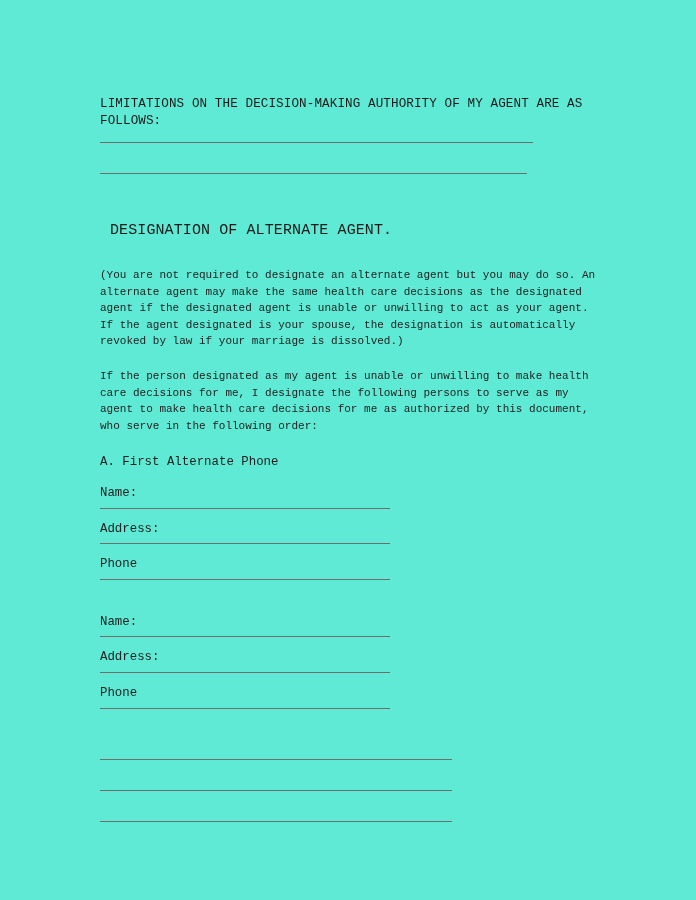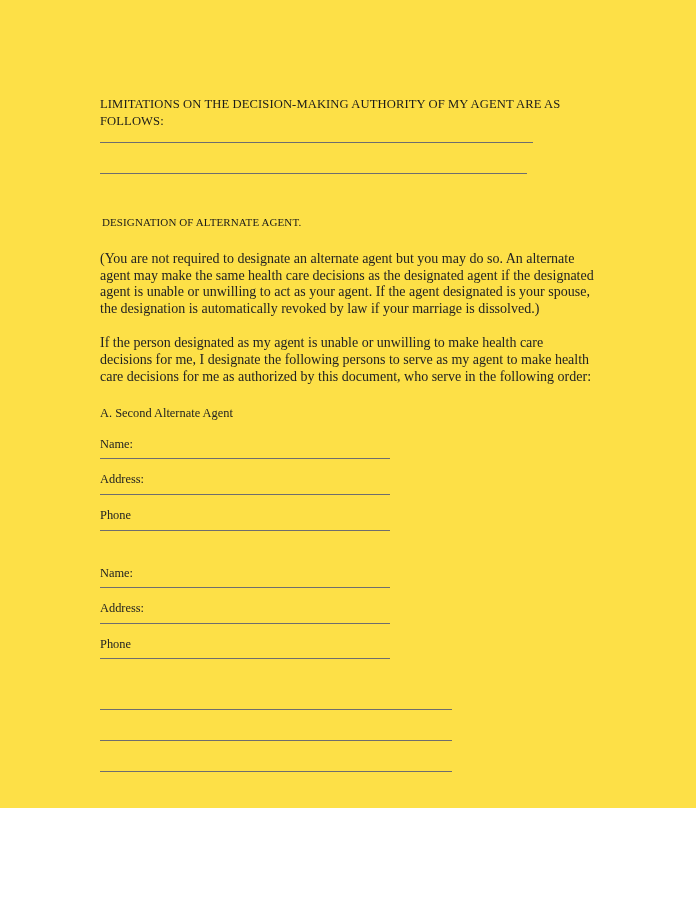--- a/index.html
+++ b/index.html
@@ -16,22 +16,23 @@
     font-family: "Liberation Serif", "DejaVu Serif", serif;
     color: #1c1c1c;
     -webkit-font-smoothing: antialiased;
   }
 
   .page {
     position: absolute;
     left: 0;
     top: 0;
     width: 696px;
-    height: 808px;
-    background: #fde047;
+    height: 900px;
+    background: #5eead4;
+    font-family: Liberation Mono, monospace;
   }
 
   .content {
     position: absolute;
     left: 100px;
     top: 96px;
     width: 496px;
   }
 
   
@@ -39,29 +40,29 @@
   .heading {
     font-size: 12.6px;
     line-height: 17px;
     letter-spacing: 0.1px;
     color: #1a1a1a;
     margin: 0;
     text-align: left;
   }
 
   .section-heading {
-    font-size: 11px;
+    font-size: 15px;
     line-height: 17px;
     letter-spacing: 0.1px;
     color: #1a1a1a;
-    margin: 2px;
+    margin: 10px;
   }
 
   .para {
-    font-size: 14px;
+    font-size: 11px;
     line-height: 16.6px;
     color: #222222;
     margin: 0;
     text-align: left;
   }
 
   .label {
     font-size: 12.4px;
     line-height: 16.6px;
     color: #222222;
@@ -112,21 +113,21 @@
     <div class="sp-18"></div>
 
     <p class="para">(You are not required to designate an alternate agent but you may do so. An alternate agent may make the same health care decisions as the designated agent if the designated agent is unable or unwilling to act as your agent. If the agent designated is your spouse, the designation is automatically revoked by law if your marriage is dissolved.)</p>
 
     <div class="sp-18"></div>
 
     <p class="para">If the person designated as my agent is unable or unwilling to make health care decisions for me, I designate the following persons to serve as my agent to make health care decisions for me as authorized by this document, who serve in the following order:</p>
 
     <div class="sp-20"></div>
 
-    <p class="label">A. Second Alternate Agent</p>
+    <p class="label">A. First Alternate Phone</p>
 
     <div class="sp-14"></div>
 
     <p class="label">Name:</p>
     <div class="sp-6"></div>
     <hr class="rule rule-field">
 
     <div class="sp-12"></div>
 
     <p class="label">Address:</p>

